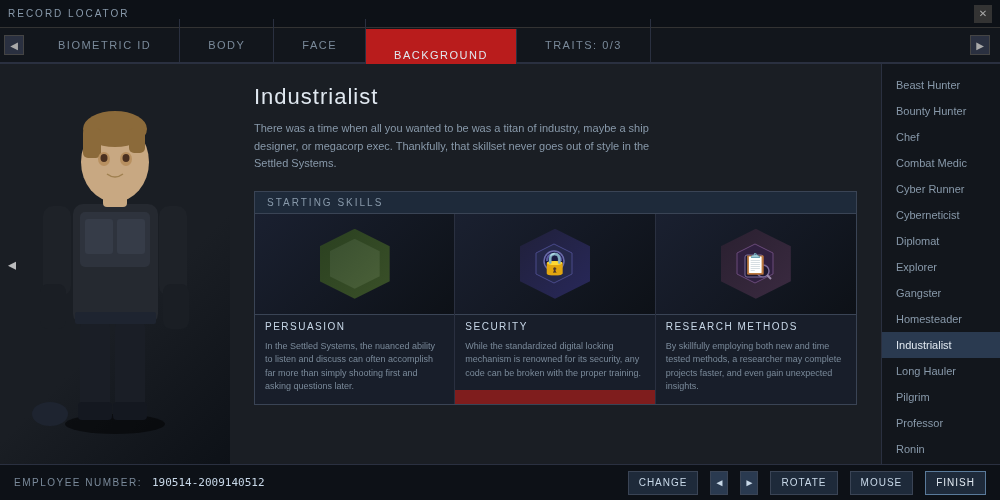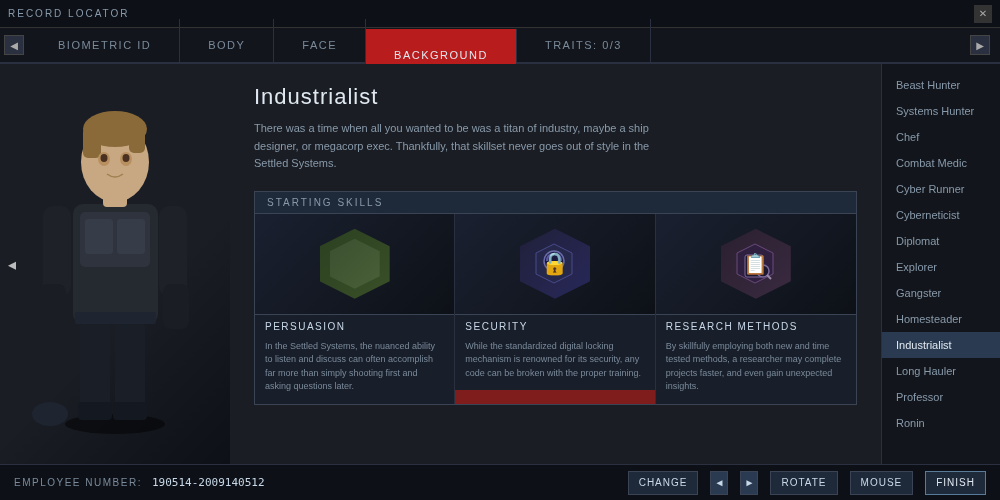--- a/index.html
+++ b/index.html
@@ -435,31 +435,32 @@
           <div class="skill-name">RESEARCH METHODS</div>
           <div class="skill-desc">By skillfully employing both new and time tested methods, a researcher may complete projects faster, and even gain unexpected insights.</div>
         </div>
 
       </div>
     </div>
   </div>
 
   <div class="sidebar-list">
     <div class="sidebar-item">Beast Hunter</div>
-    <div class="sidebar-item">Systems Hunter</div>
+    <div class="sidebar-item">Bounty Hunter</div>
     <div class="sidebar-item">Chef</div>
     <div class="sidebar-item">Combat Medic</div>
     <div class="sidebar-item">Cyber Runner</div>
     <div class="sidebar-item">Cyberneticist</div>
     <div class="sidebar-item">Diplomat</div>
     <div class="sidebar-item">Explorer</div>
     <div class="sidebar-item">Gangster</div>
     <div class="sidebar-item">Homesteader</div>
     <div class="sidebar-item active">Industrialist</div>
     <div class="sidebar-item">Long Hauler</div>
+    <div class="sidebar-item">Pilgrim</div>
     <div class="sidebar-item">Professor</div>
     <div class="sidebar-item">Ronin</div>
   </div>
 
 </div>
 
 <div class="bottom-bar">
   <span class="employee-label">EMPLOYEE NUMBER:</span>
   <span class="employee-number">190514-2009140512</span>
   <div class="bottom-buttons">

